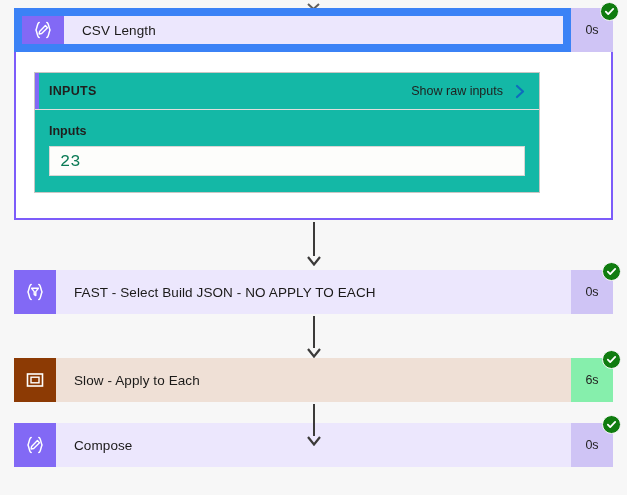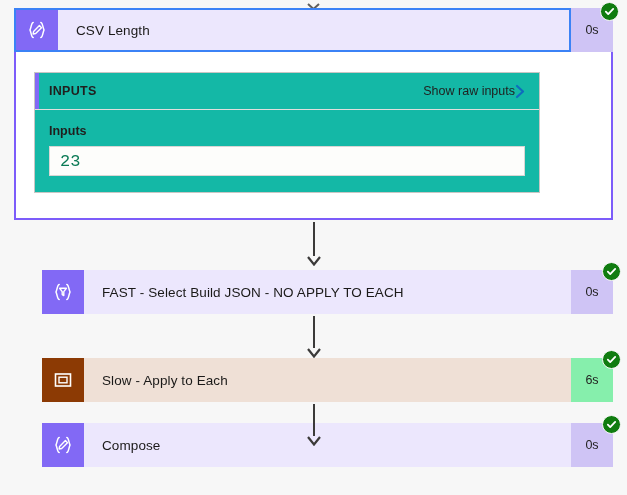--- a/index.html
+++ b/index.html
@@ -105,21 +105,21 @@
     position: relative;
     height: 44px;
     display: flex;
     align-items: stretch;
     margin: -2px;
   }
   .expanded-header .hdr-main {
     flex: 1 1 auto;
     display: flex;
     align-items: stretch;
-    border: 2px solid #3b82f6;
+    border: 8px solid #3b82f6;
     background: #ece7fd;
   }
   .expanded-header .hdr-dur {
     width: 42px; min-width: 42px;
     background: #cfc4f5;
     display: flex; align-items: center; justify-content: center;
     font-size: 12.5px; color: #201f1e;
   }
 
   
@@ -148,21 +148,21 @@
   }
   .inputs-label {
     font-size: 12.5px;
     font-weight: bold;
     color: #201f1e;
     letter-spacing: .3px;
   }
   .raw-link {
     display: flex;
     align-items: center;
-    gap: 0;
+    gap: 12px;
     font-size: 12.5px;
     color: #201f1e;
     cursor: pointer;
   }
   .raw-link svg { display: block; }
 
   .inputs-body {
     padding: 14px 14px 16px 14px;
   }
   .field-label {
@@ -195,21 +195,21 @@
     align-items: center;
     z-index: 1;
   }
   .connector .line {
     width: 2px;
     background: #3b3a39;
     flex: 1 1 auto;
   }
   .connector .head svg { display: block; }
 
-  .node-wrap { position: relative; margin-left: 28px; }
+  .node-wrap { position: relative; }
 </style>
 </head>
 <body>
 
 <div class="canvas">
 
   <div class="top-caret">
     <svg width="13" height="7" viewBox="0 0 13 7" aria-hidden="true">
       <path d="M1 1 L6.5 6 L12 1" fill="none" stroke="#605e5c" stroke-width="2"></path>
     </svg>

